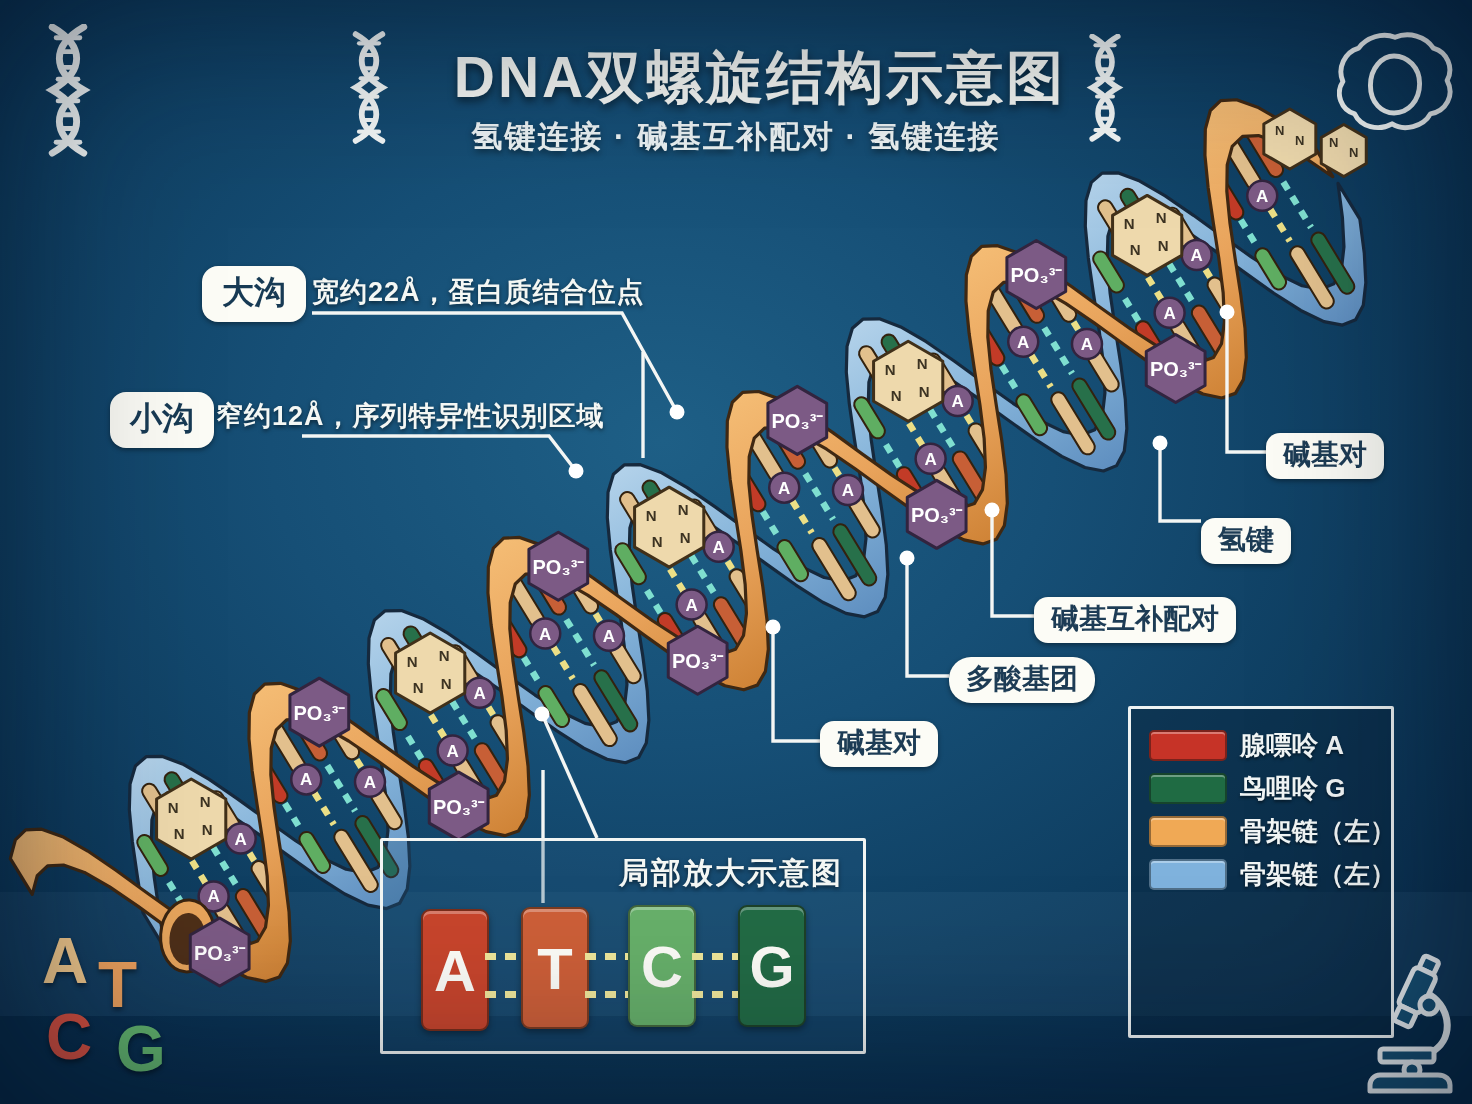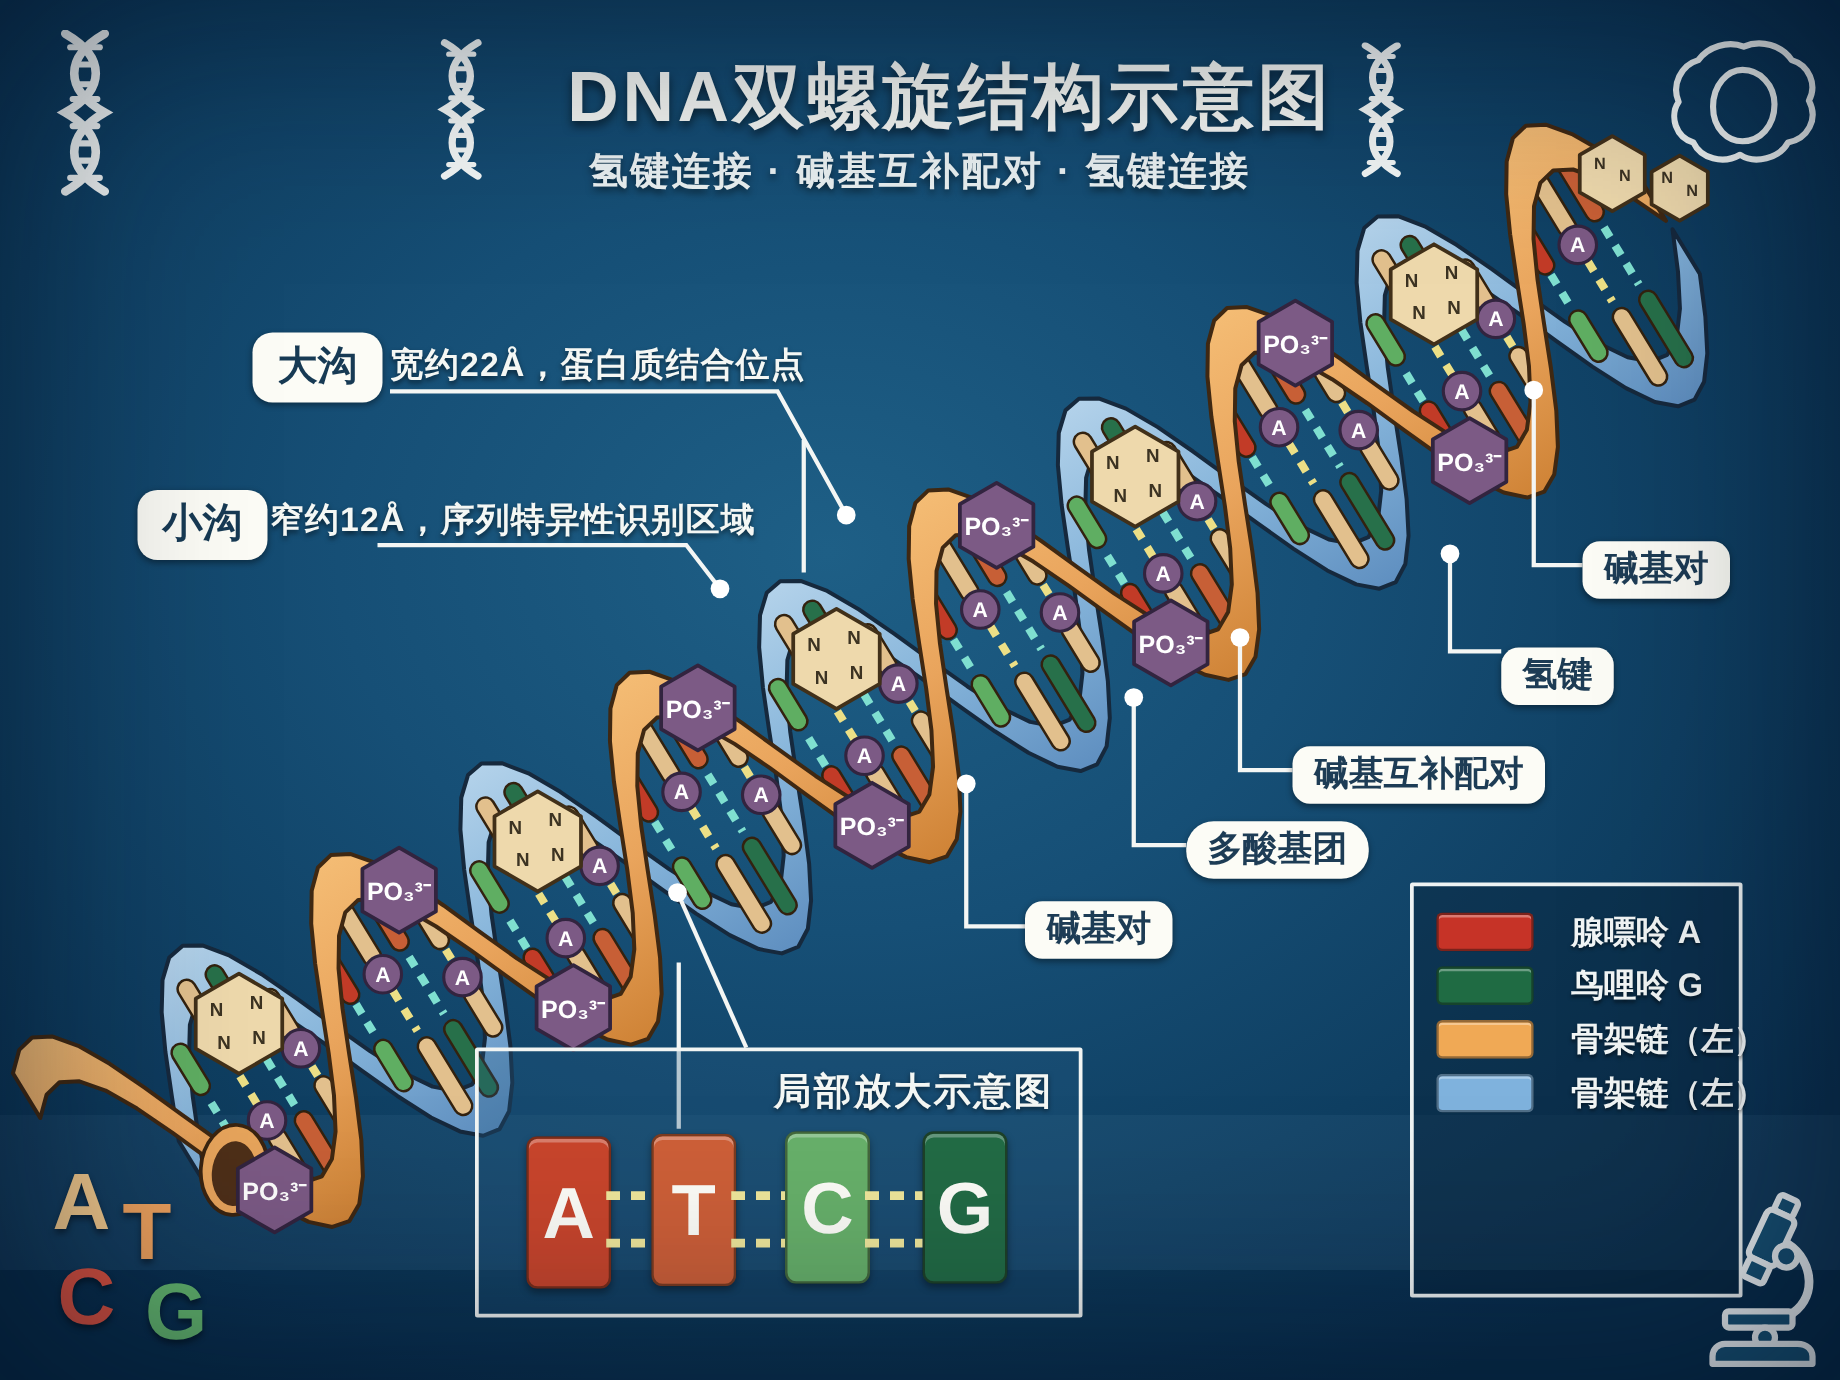--- a/index.html
+++ b/index.html
@@ -34,21 +34,21 @@
     box-shadow:inset 0 3px 0 rgba(255,255,255,.30), 0 3px 6px rgba(0,0,0,.35);}
   .hdash{position:absolute;height:7px;background:repeating-linear-gradient(90deg,#efe79b 0 11px,transparent 11px 20px);}
   
   #legend{position:absolute;left:1128px;top:706px;width:266px;height:332px;border:3px solid #eef3f3;
     background:rgba(8,36,58,.45);box-sizing:border-box;padding:15px 0 0 18px;border-radius:2px;}
   .lrow{display:flex;align-items:center;height:43px;}
   .lswatch{width:74px;height:27px;border-radius:5px;border:2px solid rgba(10,10,10,.40);
     box-shadow:inset 0 2px 0 rgba(255,255,255,.35);flex:none;}
   .ldashwrap{width:78px;flex:none;display:flex;align-items:center;}
   .ldash{width:76px;height:9px;background:repeating-linear-gradient(90deg,#8fe5d8 0 13px,transparent 13px 23px);}
-  .llabel{margin-left:30px;color:#f2f6f6;font-size:26px;font-weight:600;white-space:nowrap;
+  .llabel{margin-left:13px;color:#f2f6f6;font-size:26px;font-weight:600;white-space:nowrap;
     text-shadow:0 2px 3px rgba(0,0,0,.5);}
   
   .cletter{position:absolute;font-size:64px;font-weight:800;text-shadow:0 3px 5px rgba(0,0,0,.45);}
   
   .icon{position:absolute;}
 </style>
 </head>
 <body>
 
 <div id="stage">

